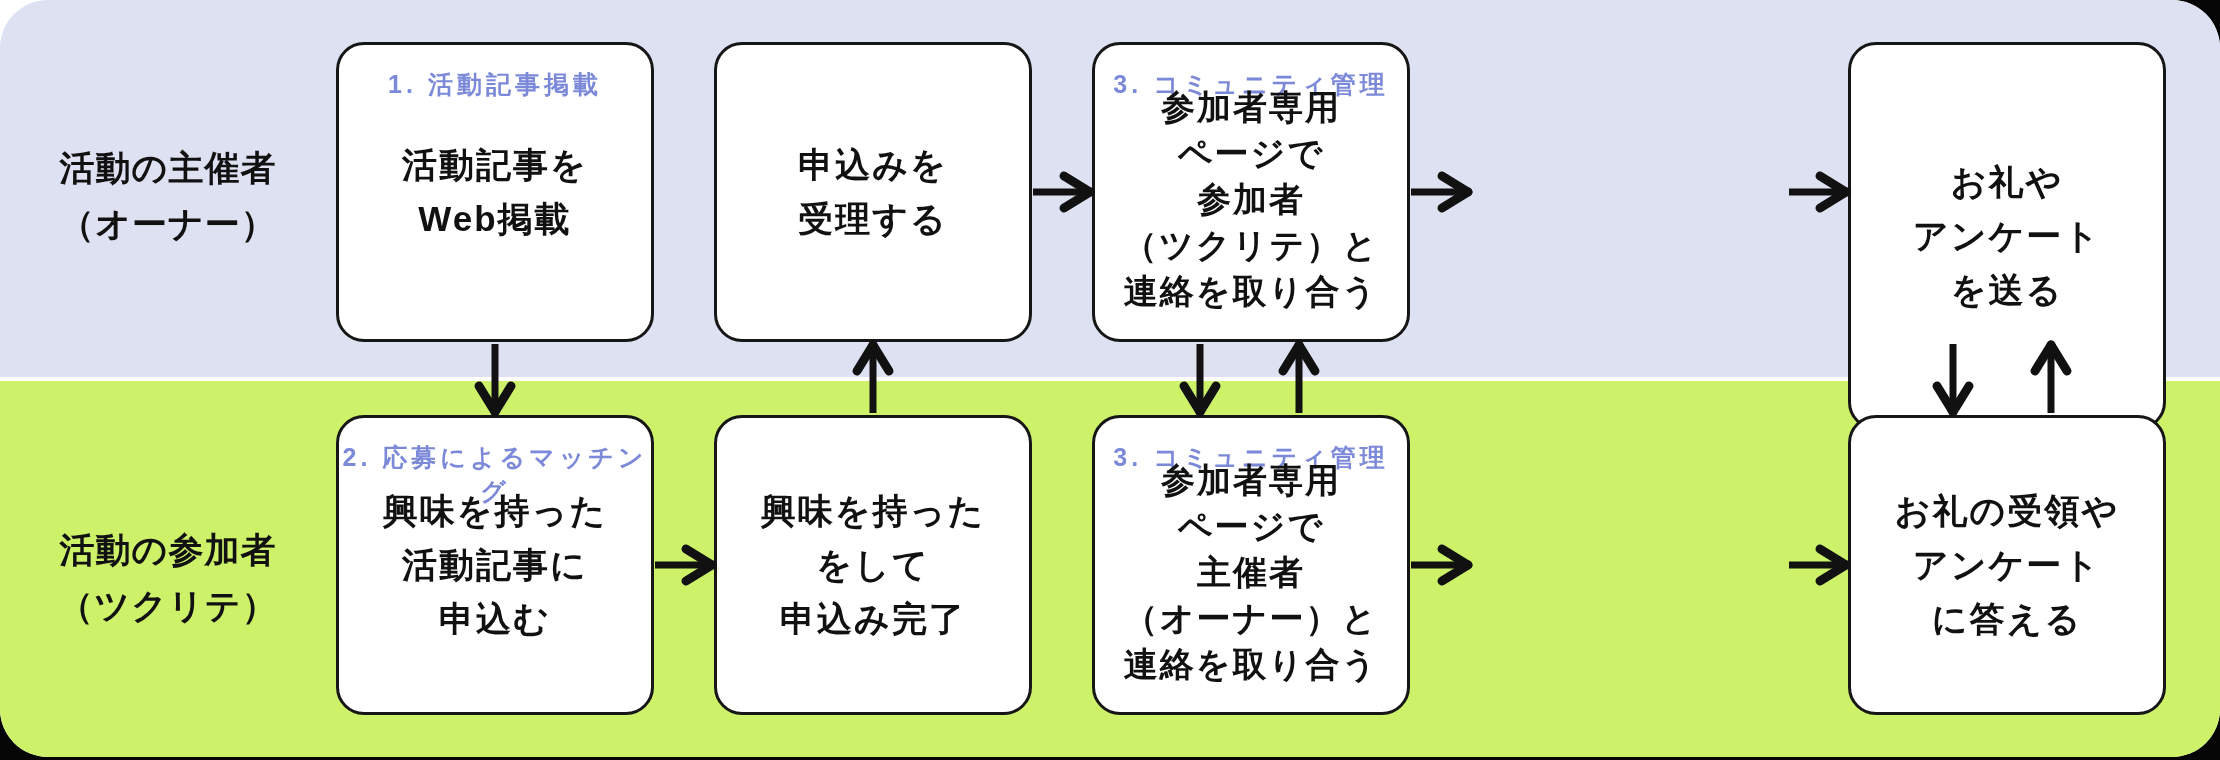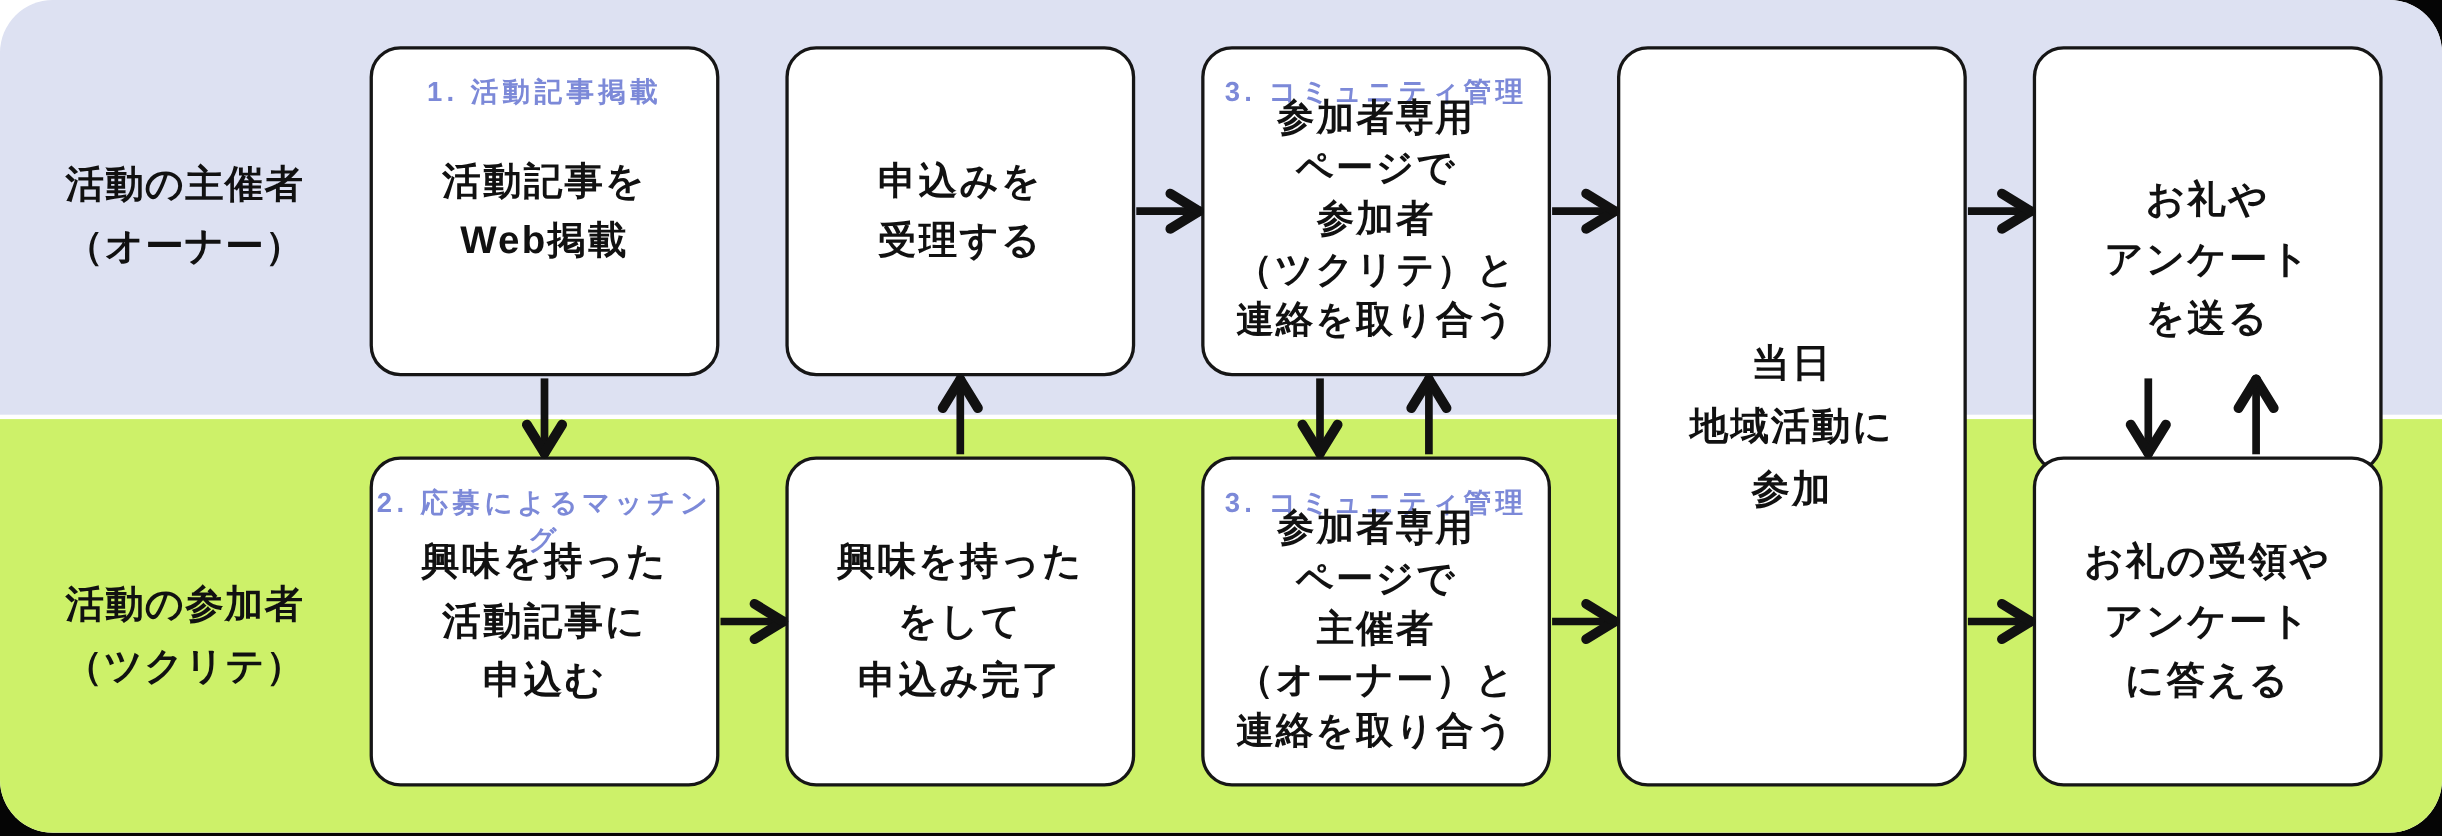--- a/index.html
+++ b/index.html
@@ -115,25 +115,20 @@
 
   <div class="node compact n-a3" style="background: rgb(255, 255, 255); border-color: rgb(22, 22, 22);">
     <div class="step" style="color: rgb(124, 137, 216);">3. コミュニティ管理</div>
     <div class="body">参加者専用
 ページで
 参加者
 （ツクリテ）と
 連絡を取り合う</div>
   </div>
 
-  <div class="node tall n-a4" style="background: rgb(255, 255, 255); border-color: rgb(22, 22, 22);">
-    <div class="body">当日
-地域活動に
-参加</div>
-  </div>
 
   <div class="node n-a5" style="background: rgb(255, 255, 255); border-color: rgb(22, 22, 22);">
     <div class="body">お礼や
 アンケート
 を送る</div>
   </div>
 
   <div class="node n-b1" style="background: rgb(255, 255, 255); border-color: rgb(22, 22, 22); padding-left: 12px;">
     <div class="step" style="color: rgb(124, 137, 216);">2. 応募によるマッチング</div>
     <div class="body">興味を持った

